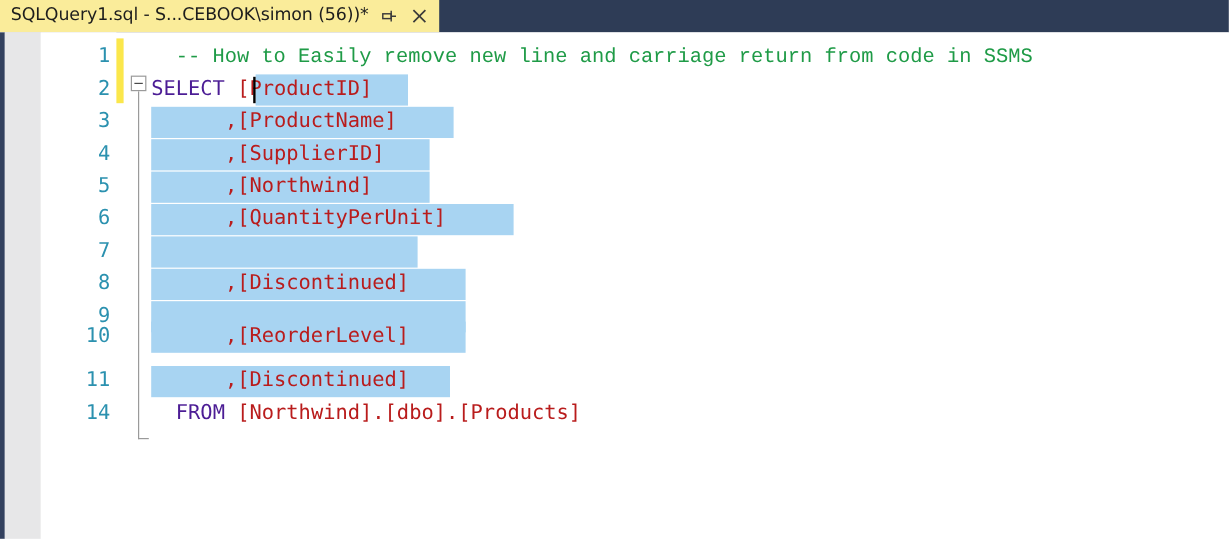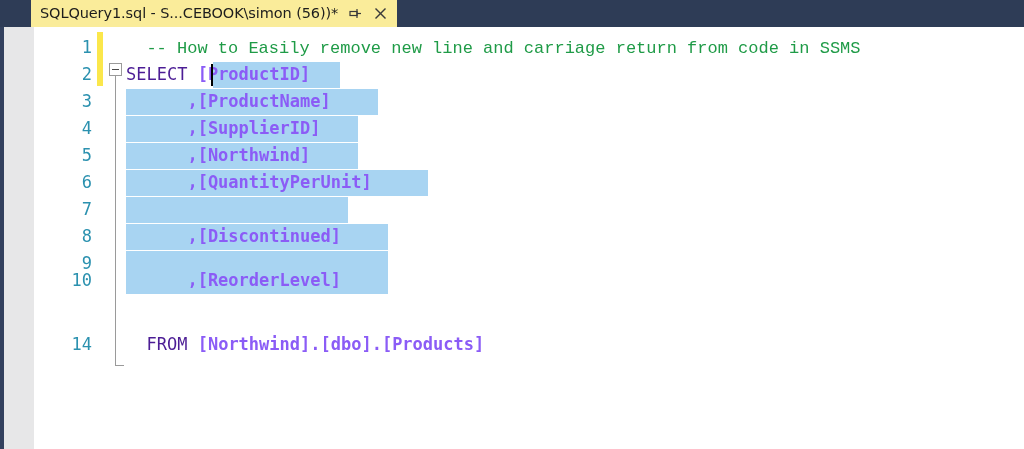--- a/index.html
+++ b/index.html
@@ -34,21 +34,20 @@
     position: absolute;
     left: 0; top: 0;
     height: 27px;
     box-sizing: border-box;
     padding: 0 9px 0 9px;
     background: #faec9a;
     display: flex;
     align-items: center;
     gap: 9px;
     white-space: nowrap;
-    margin-left: 31px;
   }
   .tab-title {
     font-family: "DejaVu Sans", sans-serif;
     font-size: 14.5px;
     color: #1d1d1d;
     letter-spacing: -0.1px;
     line-height: 27px;
   }
   .tab-icon-btn {
     display: inline-flex;
@@ -170,21 +169,21 @@
   }
   
   .sel {
     position: absolute;
     top: 1px;
     height: 26px;
     background: #a8d4f2;
   }
   .tok-comment { color: #1f9b47; font-family: Liberation Mono, monospace; }
   .tok-keyword { color: #4c1d95; }
-  .tok-ident   { color: #8b5cf6; font-weight: bold; }
+  .tok-ident   { color: #b91c1c; }
 
   
   .caret {
     position: absolute;
     top: 3px;
     width: 2px;
     height: 22px;
     background: #000000;
   }
 </style>
@@ -266,20 +265,25 @@
         </div>
         <div class="row" style="top: 223px;">
           <div class="sel" style="left: 126px; width: 262px;"></div>
           <div class="lineno">9</div>
         </div>
         <div class="row" style="top: 240px;">
           <div class="sel" style="left: 126px; width: 262px;"></div>
           <div class="lineno">10</div>
           <div class="code"><span class="tok-ident">      ,[ReorderLevel]</span></div>
         </div>
+        <div class="row" style="top: 277px;">
+          <div class="sel" style="left: 126px; width: 249px;"></div>
+          <div class="lineno">11</div>
+          <div class="code"><span class="tok-ident">      ,[Discontinued]</span></div>
+        </div>
         <div class="row" style="top: 304px;">
           <div class="lineno">14</div>
           <div class="code"><span class="tok-ident">  </span><span class="tok-keyword">FROM</span><span class="tok-ident"> [Northwind].[dbo].[Products]</span></div>
         </div>
       </div>
   </div>
 
 </div>
 
 </body></html>

